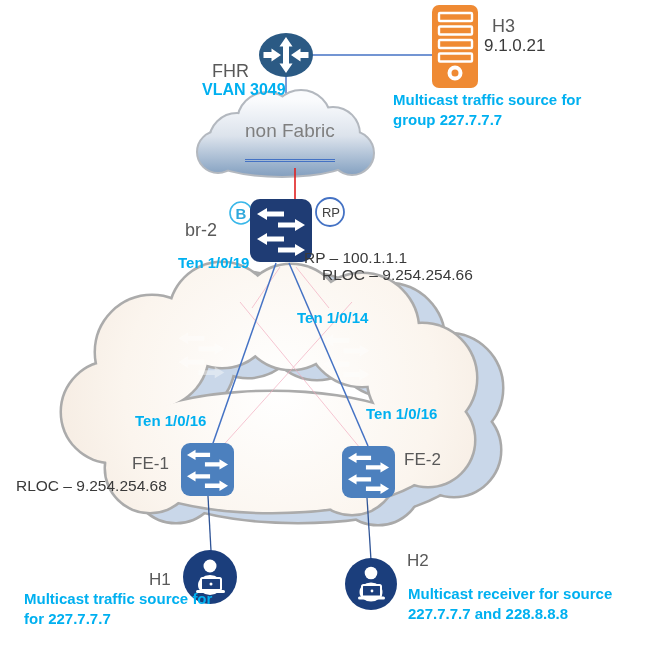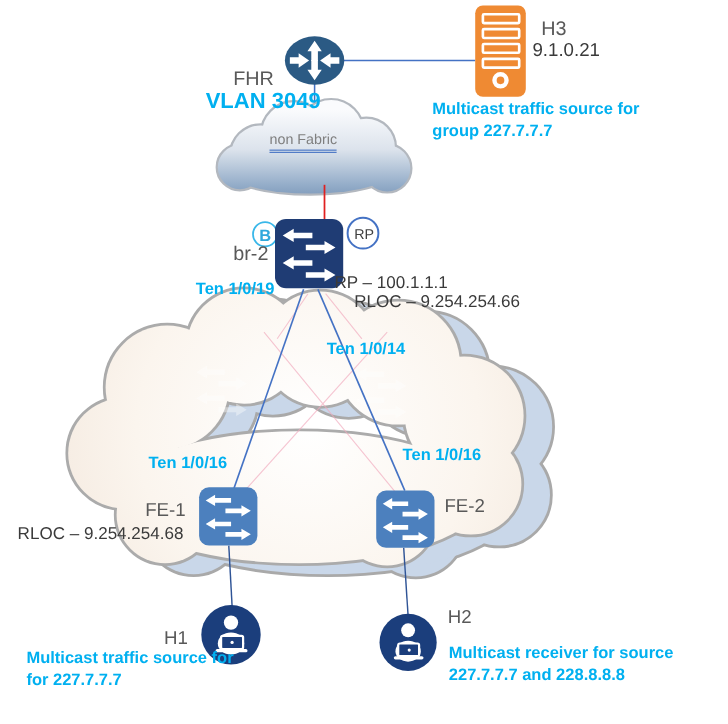--- a/index.html
+++ b/index.html
@@ -8,22 +8,22 @@
     font-family:"Liberation Sans", sans-serif;
   }
   #diagram-svg{position:absolute;left:0;top:0;}
   .lbl{position:absolute;white-space:nowrap;line-height:1.15;}
   .node-label{color:#595959;font-size:18px;}
   .node-label-sm{color:#595959;font-size:17px;}
   .dark-text{color:#3a3a3a;font-size:15.5px;}
   .cyan{color:#00B0F0;font-weight:bold;font-size:15px;}
   .cyan-note div{line-height:20px;}
   .nf-label{
-    color:#7f7f7f;font-size:13px;
-    border-bottom:3px double #4472C4;padding-bottom:1px;
+    color:#7f7f7f;font-size:19px;
+    border-bottom:3px double #4472C4;padding-bottom:17px;
   }
 </style>
 </head>
 <body>
 
 <div id="canvas">
 
 <svg id="diagram-svg" width="662" height="658" viewBox="0 0 662 658">
   <defs>
     <linearGradient id="gradNF" gradientUnits="userSpaceOnUse" x1="0" y1="100" x2="0" y2="180">
@@ -160,32 +160,32 @@
     <circle cx="371" cy="584" r="26" fill="#1B3E7C"></circle>
     <circle cx="371" cy="573" r="6.3" fill="#ffffff"></circle>
     <ellipse cx="371" cy="592" rx="11.5" ry="9.5" fill="#ffffff"></ellipse>
     <rect x="362" y="585" width="19" height="11.5" rx="1.5" fill="#1B3E7C" stroke="#ffffff" stroke-width="2"></rect>
     <circle cx="372" cy="591" r="1.4" fill="#ffffff"></circle>
     <rect x="358" y="596.5" width="27" height="3" rx="1.5" fill="#ffffff"></rect>
   </g>
 </svg>
 
 <div class="lbl node-label" style="left:212px;top:61px;">FHR</div>
-<div class="lbl cyan" style="left:187px;top:81px;font-size:20px;">VLAN 3049</div>
+<div class="lbl cyan" style="left:202px;top:81px;font-size:16px;">VLAN 3049</div>
 
 <div class="lbl node-label" style="left:492px;top:16px;">H3</div>
 <div class="lbl dark-text" style="left:484px;top:36px;font-size:17px;">9.1.0.21</div>
 <div class="lbl cyan cyan-note" style="left:393px;top:90px;">
   <div>Multicast traffic source for</div>
   <div>group 227.7.7.7</div>
 </div>
 
 <div class="lbl nf-label" style="left:245px;top:120px;">non Fabric</div>
 
-<div class="lbl node-label" style="left:212px;top:220px;">br-2</div>
+<div class="lbl node-label" style="left:185px;top:220px;">br-2</div>
 <div class="lbl dark-text" style="left:322px;top:230px;margin-top:36px;">RLOC – 9.254.254.66</div>
 <div class="lbl dark-text" style="left:304px;top:249px;text-align:right;">RP – 100.1.1.1</div>
 
 <div class="lbl cyan" style="left:178px;top:254px;">Ten 1/0/19</div>
 <div class="lbl cyan" style="left:297px;top:261px;margin-top:48px;">Ten 1/0/14</div>
 <div class="lbl cyan" style="left:135px;top:412px;">Ten 1/0/16</div>
 <div class="lbl cyan" style="left:366px;top:405px;">Ten 1/0/16</div>
 
 <div class="lbl node-label-sm" style="left:132px;top:454px;">FE-1</div>
 <div class="lbl dark-text" style="left:16px;top:477px;">RLOC – 9.254.254.68</div>

